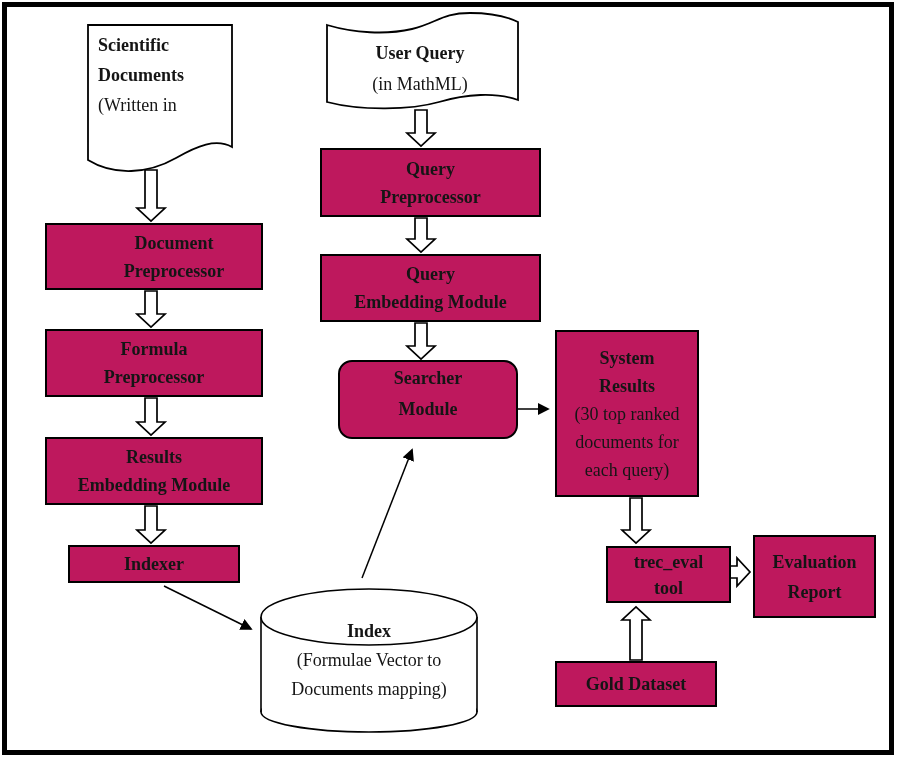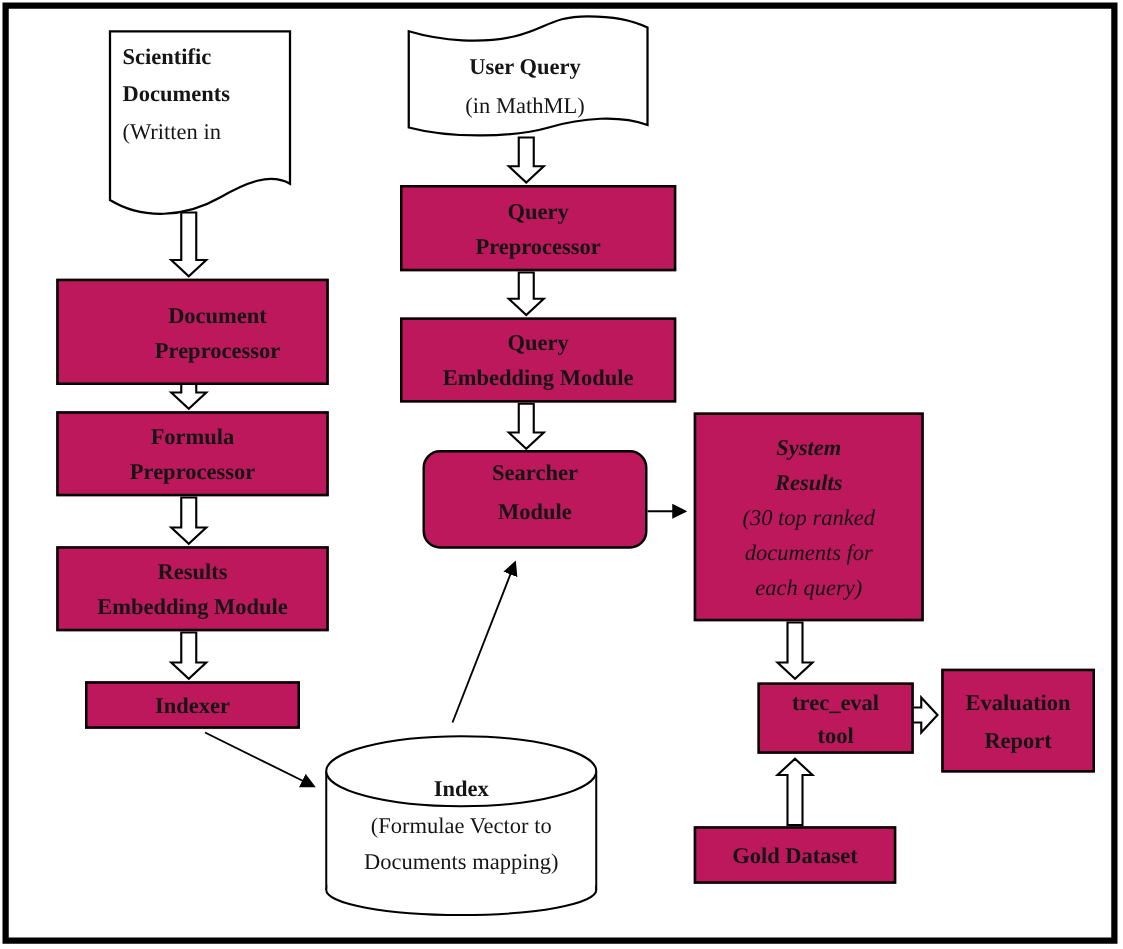--- a/index.html
+++ b/index.html
@@ -78,21 +78,21 @@
   <span class="ln b">Scientific</span>
   <span class="ln b">Documents</span>
   <span class="ln">(Written in</span>
 </div>
 
 <div class="node label lh31" style="left:330px; top:38px; width:180px;">
   <span class="ln b">User Query</span>
   <span class="ln">(in MathML)</span>
 </div>
 
-<div class="node box" style="left:45px; top:223px; width:218px; height:85px;padding-left:40px;">
+<div class="node box" style="left:45px; top:223px; width:218px; height:67px;padding-left:40px;">
   <span class="ln b">Document</span>
   <span class="ln b">Preprocessor</span>
 </div>
 
 <div class="node box" style="left:45px; top:329px; width:218px; height:68px;">
   <span class="ln b">Formula</span>
   <span class="ln b">Preprocessor</span>
 </div>
 
 <div class="node box" style="left:45px; top:437px; width:218px; height:68px;">
@@ -118,21 +118,21 @@
   <span class="ln b">Searcher</span>
   <span class="ln b">Module</span>
 </div>
 
 <div class="node label lh29" style="left:263px; top:617px; width:212px;">
   <span class="ln b">Index</span>
   <span class="ln">(Formulae Vector to</span>
   <span class="ln">Documents mapping)</span>
 </div>
 
-<div class="node box" style="left:555px; top:330px; width:184px; height:167px;font-style:italic;">
+<div class="node box" style="left:555px; top:330px; width:144px; height:167px;">
   <span class="ln b">System</span>
   <span class="ln b">Results</span>
   <span class="ln">(30 top ranked</span>
   <span class="ln">documents for</span>
   <span class="ln">each query)</span>
 </div>
 
 <div class="node box lh26" style="left:606px; top:546px; width:125px; height:57px;">
   <span class="ln b">trec_eval</span>
   <span class="ln b">tool</span>

